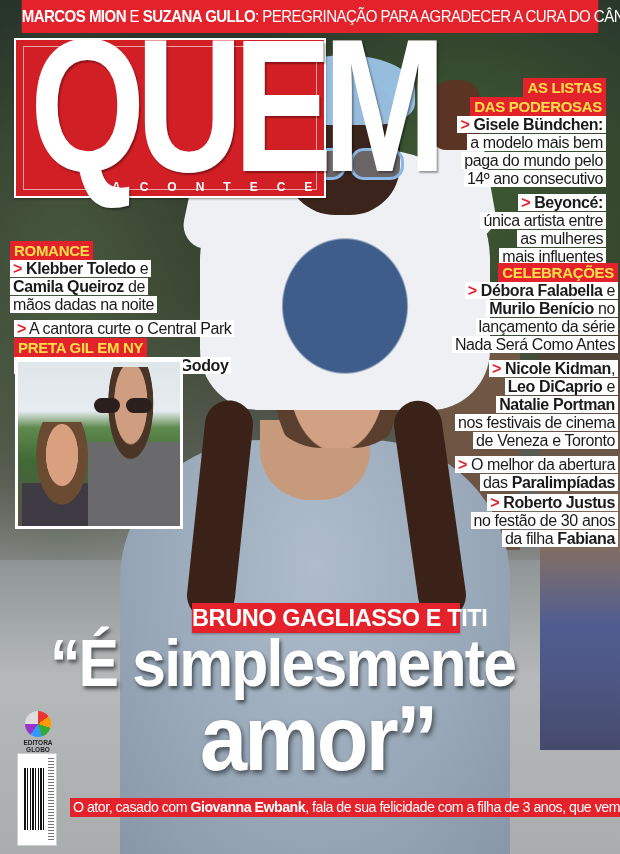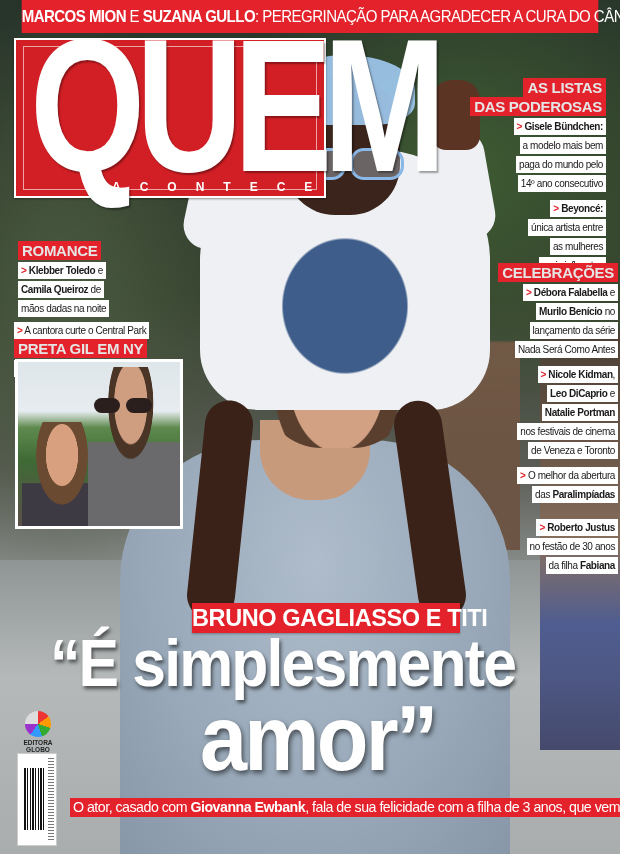--- a/index.html
+++ b/index.html
@@ -38,22 +38,22 @@
   .strip{position:absolute;left:0;top:0;width:620px;height:33px;background:#e3222b;color:#fff;font-family:"Liberation Sans",sans-serif;font-size:16.2px;line-height:33px;text-align:center;letter-spacing:-0.6px;white-space:nowrap;font-stretch:condensed;transform:scaleX(0.93);transform-origin:center;}
   .strip b{font-weight:700}
 
   
   .logo{position:absolute;left:14px;top:38px;width:312px;height:160px;background:#d21f25;border:2px solid #fff;box-sizing:border-box;box-shadow:0 1px 2px rgba(0,0,0,.4);}
   .logo-inner{position:absolute;left:7px;top:6px;right:7px;bottom:6px;border:1px solid rgba(255,255,255,.6);}
   .logo-word{position:absolute;left:14px;top:-30px;font-family:"Liberation Sans",sans-serif;font-weight:700;color:#fff;font-size:190px;letter-spacing:-12px;transform:scaleX(0.78);transform-origin:left top;line-height:1;text-shadow:2px 2px 2px rgba(0,0,0,.35);}
   .logo-sub{position:absolute;left:96px;top:140px;color:#ffffff;font-weight:700;font-size:12px;letter-spacing:19px;}
 
   
-  .tag{display:inline-block;background:#e3222b;color:#e5e5e5;font-weight:700;font-size:15px;line-height:18px;padding:1px 4px 0;letter-spacing:-0.3px;}
-  .line{display:inline-block;background:#fff;color:#1a1a1a;font-size:10px;line-height:17px;padding:0 3px;letter-spacing:-0.4px;}
+  .tag{display:inline-block;background:#e3222b;color:#fde047;font-weight:700;font-size:15px;line-height:18px;padding:1px 4px 0;letter-spacing:-0.3px;}
+  .line{display:inline-block;background:#fff;color:#1a1a1a;font-size:16px;line-height:17px;padding:0 3px;letter-spacing:-0.4px;}
   .line b{font-weight:700}
   .arrow{color:#e3222b;font-weight:700;}
   .blk{position:absolute;}
   .blk .row{display:block;}
   .right{text-align:right;}
   .right .row{text-align:right;}
 
   
   .inset{position:absolute;left:15px;top:359px;width:168px;height:170px;border:3px solid #fff;box-sizing:border-box;overflow:hidden;
     background:linear-gradient(180deg,#dfe6ea 0%,#e6ecef 30%,#5f8a4e 40%,#3f6a35 60%,#5a5048 100%);}
@@ -114,21 +114,21 @@
   <div class="strip">
     <b>MARCOS MION</b><span> E </span><b>SUZANA GULLO</b><span>: PEREGRINAÇÃO PARA AGRADECER A CURA DO CÂNCER DE MAMA</span>
   </div>
 
   <div class="logo">
     <div class="logo-inner"></div>
     <div class="logo-word">QUEM</div>
     <div class="logo-sub">ACONTECE</div>
   </div>
 
-  <div class="blk" style="left:18px;top:241px;text-decoration:underline;">
+  <div class="blk" style="left:10px;top:241px;text-decoration:underline;">
     <div class="row"><span class="tag">ROMANCE</span></div>
     <div class="row"><span class="line"><span class="arrow">&gt;</span> <b>Klebber Toledo</b><span> e</span></span></div>
     <div class="row"><span class="line"><b>Camila Queiroz</b><span> de</span></span></div>
     <div class="row"><span class="line">mãos dadas na noite</span></div>
   </div>
 
   <div class="blk" style="left:14px;top:320px;">
     <div class="row"><span class="line"><span class="arrow">&gt;</span><span> A cantora curte o Central Park</span></span></div>
     <div class="row"><span class="tag">PRETA GIL EM NY</span></div>
     <div class="row"><span class="line"><span>com o marido, </span><b>Rodrigo Godoy</b></span></div>
@@ -165,21 +165,21 @@
 
     <div class="row" style="margin-top:6px"><span class="line"><span class="arrow">&gt;</span> <b>Nicole Kidman</b><span>,</span></span></div>
     <div class="row"><span class="line"><b>Leo DiCaprio</b><span> e</span></span></div>
     <div class="row"><span class="line"><b>Natalie Portman</b></span></div>
     <div class="row"><span class="line">nos festivais de cinema</span></div>
     <div class="row"><span class="line">de Veneza e Toronto</span></div>
 
     <div class="row" style="margin-top:6px"><span class="line"><span class="arrow">&gt;</span> <span>O melhor da abertura</span></span></div>
     <div class="row"><span class="line"><span>das </span><b>Paralimpíadas</b></span></div>
 
-    <div class="row" style="margin-top:14px"><span class="line"><span class="arrow">&gt;</span> <b>Roberto Justus</b></span></div>
+    <div class="row" style="margin-top:2px"><span class="line"><span class="arrow">&gt;</span> <b>Roberto Justus</b></span></div>
     <div class="row"><span class="line">no festão de 30 anos</span></div>
     <div class="row"><span class="line"><span>da filha </span><b>Fabiana</b></span></div>
   </div>
 
   <div class="kicker">BRUNO GAGLIASSO E TITI</div>
   <div class="head1">“É simplesmente</div>
   <div class="head2">amor”</div>
 
   <div class="deck">
     <span class="row"><span>O ator, casado com </span><b>Giovanna Ewbank</b><span>, fala de sua felicidade com a filha de 3 anos, que vem</span></span><br>

